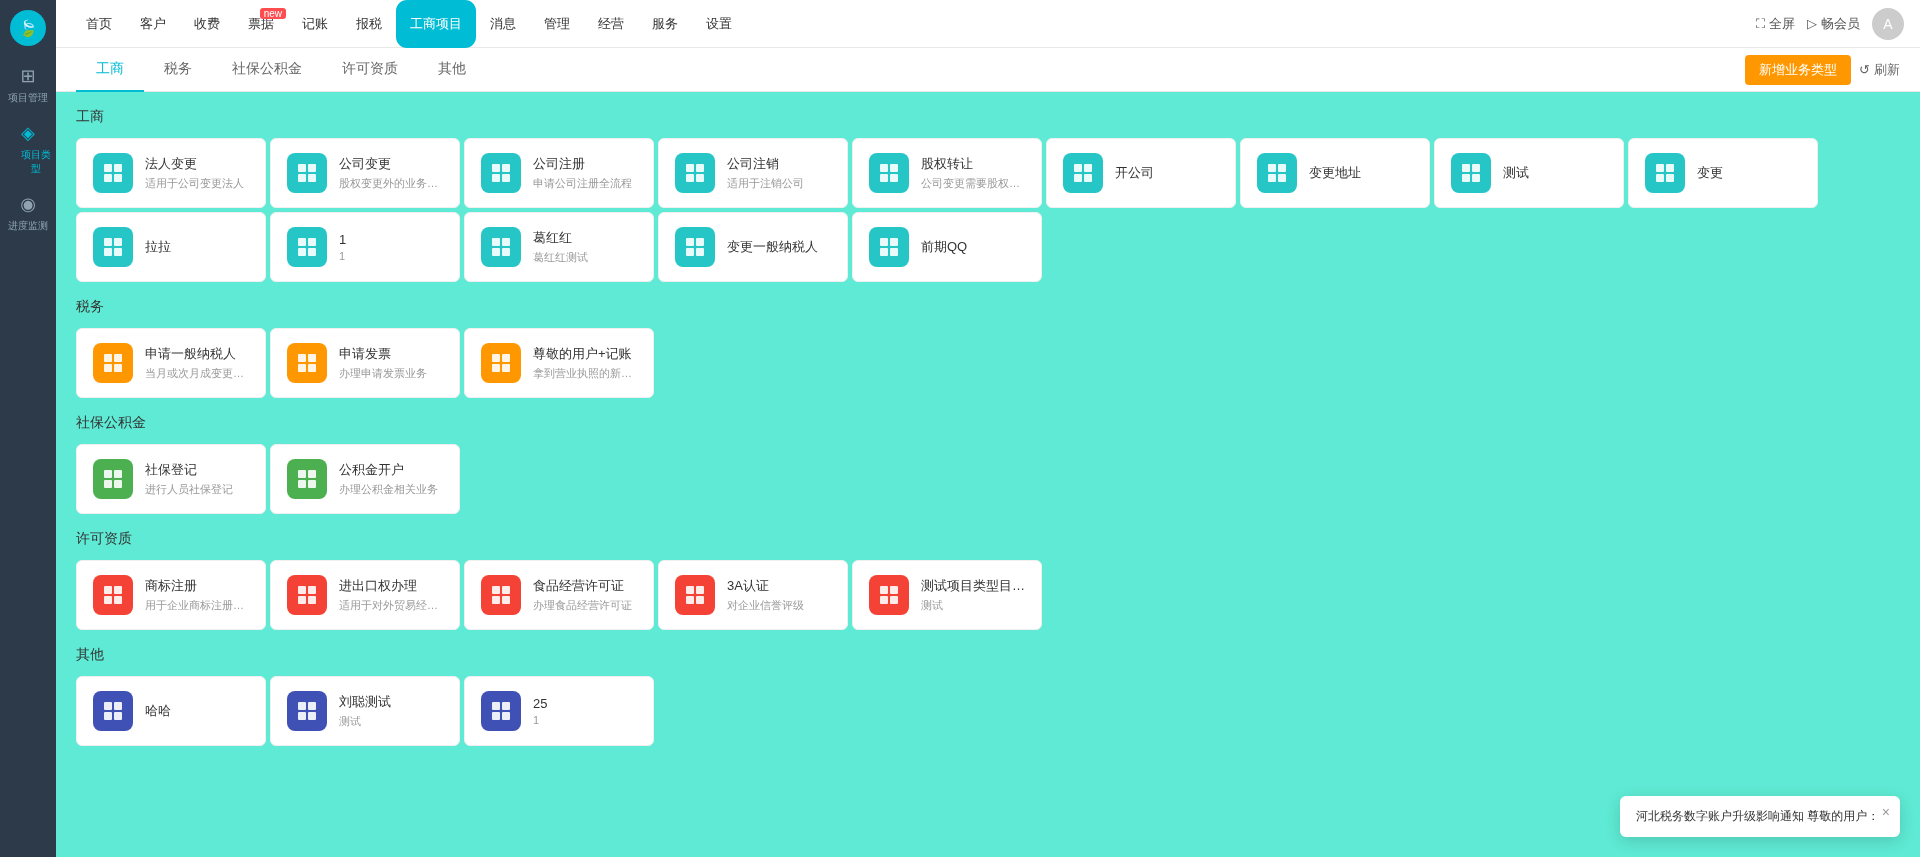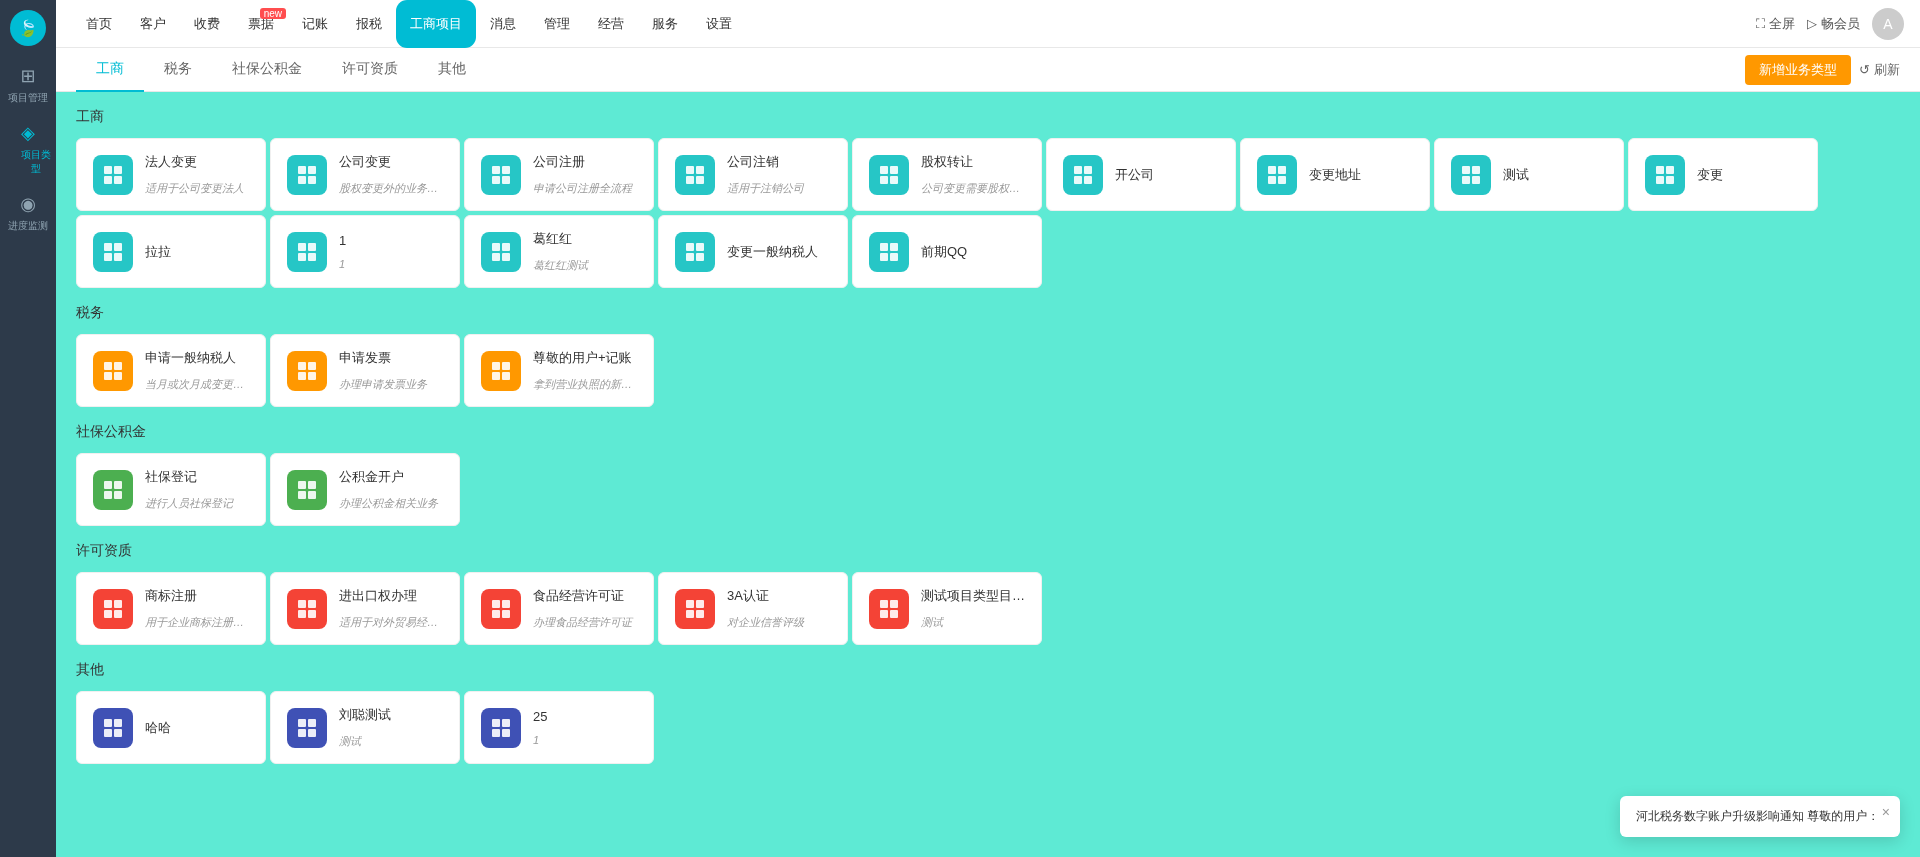--- a/index.html
+++ b/index.html
@@ -224,25 +224,24 @@
       font-size: 13px;
       font-weight: 500;
       color: #333;
       white-space: nowrap;
       overflow: hidden;
       text-overflow: ellipsis;
     }
     .card-desc {
       font-size: 11px;
       color: #999;
-      margin-top: 10px;
+      margin-top: 3px;
       white-space: nowrap;
       overflow: hidden;
       text-overflow: ellipsis;
-      font-style: italic;
     }
 
     
     .notification-popup {
       position: fixed;
       bottom: 20px;
       right: 20px;
       width: 280px;
       background: #fff;
       border-radius: 6px;

